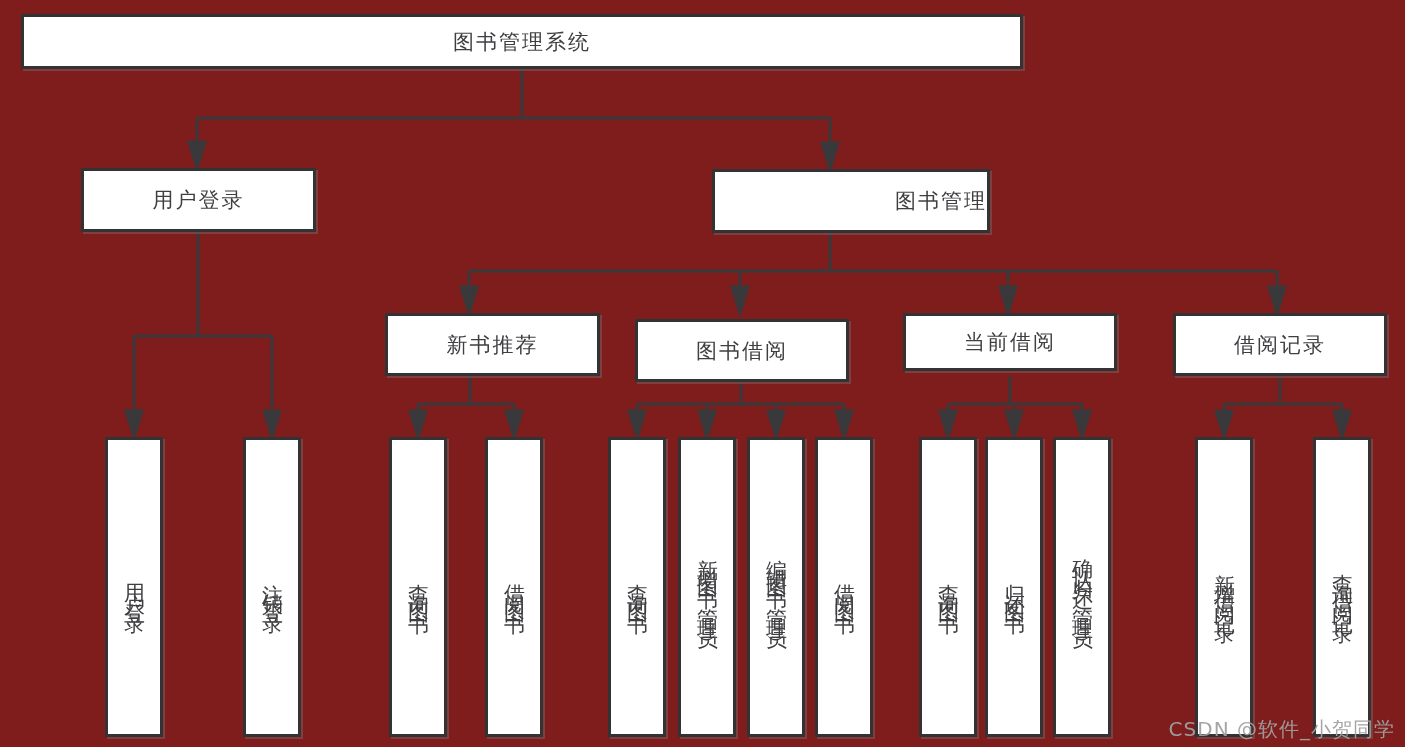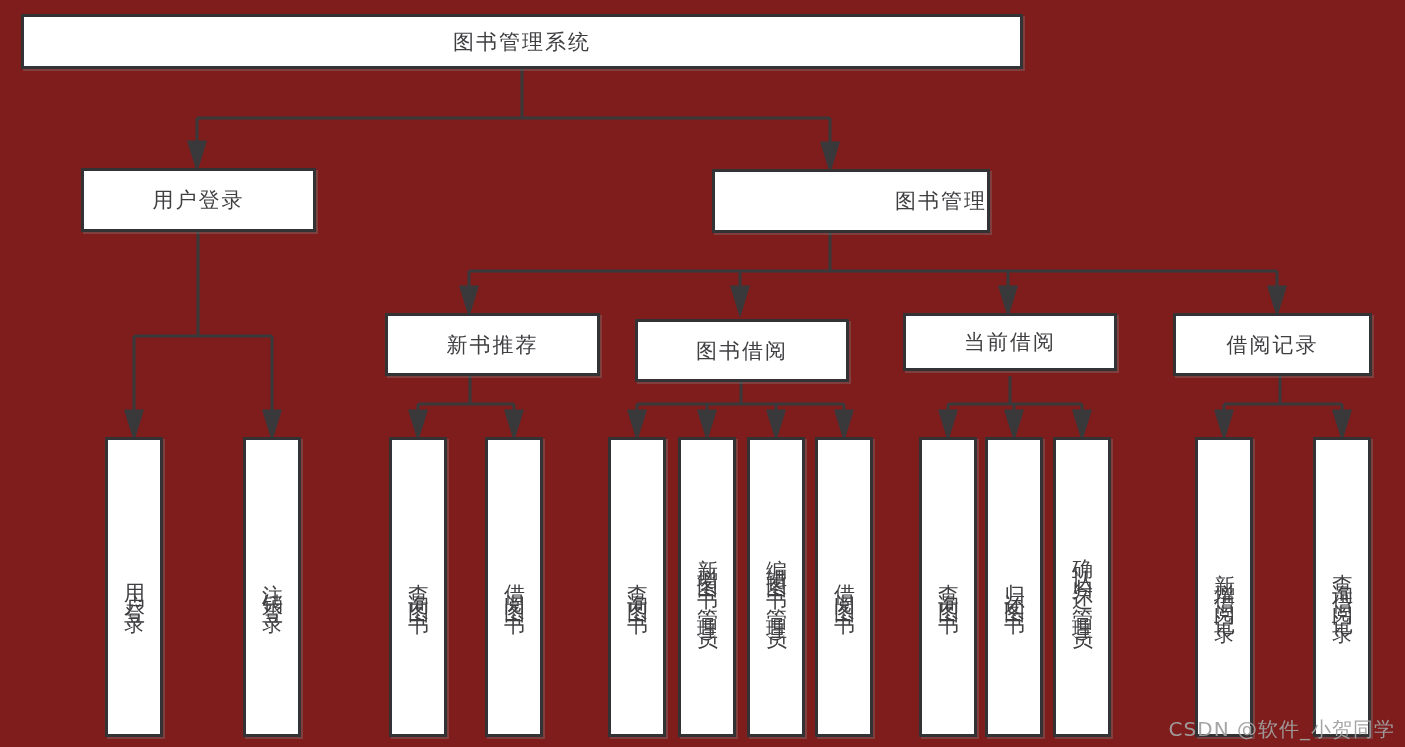--- a/index.html
+++ b/index.html
@@ -93,21 +93,21 @@
 
   <div class="node h" style="left:362px; top:313px; width:215px; height:63px;margin-left:23px;">
     <span class="label">新书推荐</span>
   </div>
   <div class="node h" style="left:635px; top:313px; width:214px; height:63px;margin-top:6px;">
     <span class="label">图书借阅</span>
   </div>
   <div class="node h" style="left:903px; top:313px; width:214px; height:58px;">
     <span class="label">当前借阅</span>
   </div>
-  <div class="node h" style="left:1173px; top:313px; width:199px; height:63px;">
+  <div class="node h" style="left:1173px; top:313px; width:214px; height:63px;">
     <span class="label">借阅记录</span>
   </div>
 
   <div class="node v" style="left:105px; top:437px;">
     <span class="label">用户登录</span>
   </div>
   <div class="node v" style="left:243px; top:437px;">
     <span class="label">注销登录</span>
   </div>
 

